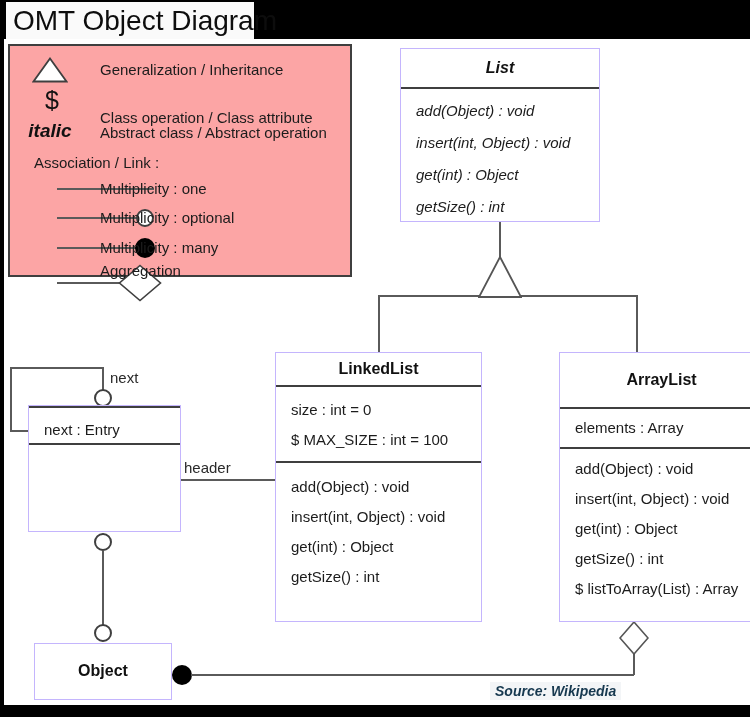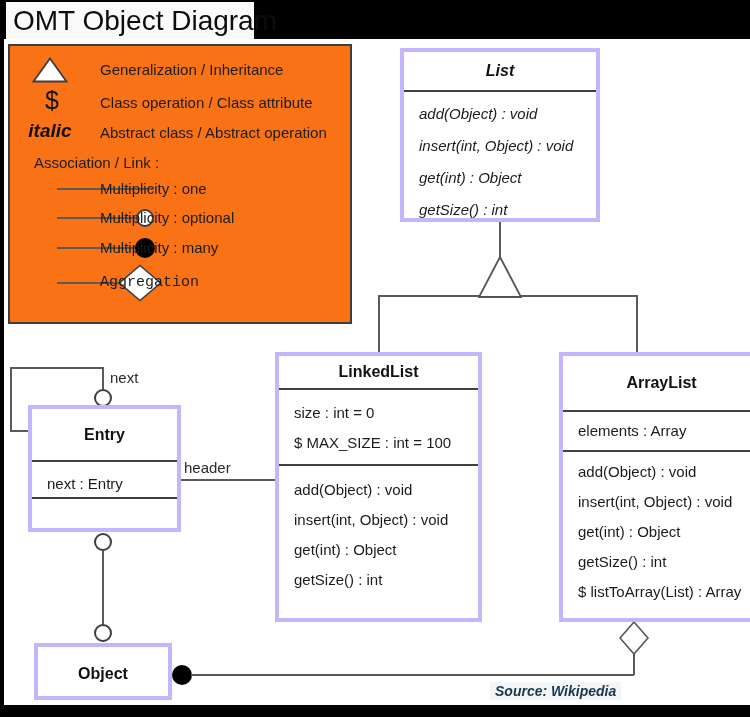--- a/index.html
+++ b/index.html
@@ -17,35 +17,35 @@
 
   .title-box {
     left:6px; top:2px; width:248px; height:37px;
     background:#fafafa; color:#0d0d0d;
     font-size:28px; line-height:37px; padding-left:7px;
     white-space:nowrap;
   }
 
   
   .legend {
-    left:8px; top:44px; width:344px; height:280px;
-    border:2px solid #3f3f3f; background:#f97316;
+    left:8px; top:44px; width:344px; height:233px;
+    border:2px solid #3f3f3f; background:#fca5a5;
   }
   .legend .lbl { position:absolute; left:90px; font-size:15px; line-height:26px; white-space:nowrap; color:#1c1c1c; }
   .legend .heading { position:absolute; left:24px; top:104px; font-size:15px; line-height:26px; color:#1c1c1c; }
   .legend .sym-dollar { position:absolute; left:28px; top:40px; width:28px; text-align:center; font-size:25px; line-height:28px; color:#111; }
   .legend .sym-italic { position:absolute; left:14px; top:72px; width:52px; text-align:center; font-size:19px; line-height:26px; font-style:italic; font-weight:bold; color:#111; }
 
   .hline { background:#5a5a5a; height:2px; }
   .vline { background:#5a5a5a; width:2px; }
   .circ-open { width:18px; height:18px; border:2px solid #3f3f3f; border-radius:50%; background:#fff; }
   .circ-filled { width:20px; height:20px; border-radius:50%; background:#000; }
 
   
-  .uml { position:absolute; border:4px solid #c4b5fd; background:#fff; }
+  .uml { position:absolute; border:1px solid #c4b5fd; background:#fff; }
   .uml .name {
     display:flex; align-items:center; justify-content:center;
     font-weight:bold; font-size:16px; color:#111;
   }
   .uml .sec { border-top:2px solid #3f3f3f; }
   .row { font-size:15px; line-height:30px; padding-left:15px; white-space:nowrap; color:#1c1c1c; }
   .it { font-style:italic; }
 
   .link-label { position:absolute; font-size:15px; color:#2a2a2a; white-space:nowrap; }
 
@@ -64,21 +64,21 @@
   <div class="abs title-box">OMT Object Diagram</div>
 
   <div class="abs legend">
 
     <svg class="abs" style="left:22px; top:11px;" width="36" height="26" viewBox="0 0 36 26">
       <polygon points="18,1.5 34.5,24.5 1.5,24.5" fill="#fff" stroke="#3f3f3f" stroke-width="1.8"></polygon>
     </svg>
     <div class="lbl" style="top:11px;">Generalization / Inheritance</div>
 
     <div class="sym-dollar">$</div>
-    <div class="lbl" style="top:44px;text-align:center;">Class operation / Class attribute</div>
+    <div class="lbl" style="top:59px;text-align:center;">Class operation / Class attribute</div>
 
     <div class="sym-italic">italic</div>
     <div class="lbl" style="top:74px;">Abstract class / Abstract operation</div>
 
     <div class="heading">Association / Link :</div>
 
     <div class="abs hline" style="left:47px; top:142px; width:97px;"></div>
     <div class="lbl" style="top:130px;">Multiplicity : one</div>
 
     <div class="abs hline" style="left:47px; top:171px; width:80px;"></div>
@@ -86,21 +86,21 @@
     <div class="lbl" style="top:159px;">Multiplicity : optional</div>
 
     <div class="abs hline" style="left:47px; top:201px; width:80px;"></div>
     <div class="abs circ-filled" style="left:125px; top:192px;"></div>
     <div class="lbl" style="top:189px;">Multiplicity : many</div>
 
     <div class="abs hline" style="left:47px; top:236px; width:65px;"></div>
     <svg class="abs" style="left:108px; top:218px;" width="44" height="38" viewBox="0 0 44 38">
       <polygon points="22,1.5 42.5,19 22,36.5 1.5,19" fill="#fff" stroke="#3f3f3f" stroke-width="1.6"></polygon>
     </svg>
-    <div class="lbl" style="top:224px;font-family:Liberation Mono, monospace;">Aggregation</div>
+    <div class="lbl" style="top:212px;">Aggregation</div>
   </div>
 
   <div class="abs vline" style="left:499px; top:222px; height:36px;"></div>
 
   <div class="abs hline" style="left:378px; top:295px; width:260px;"></div>
 
   <div class="abs vline" style="left:378px; top:295px; height:58px;"></div>
   <div class="abs vline" style="left:636px; top:295px; height:58px;"></div>
 
   <svg class="abs" style="left:478px; top:256px;" width="44" height="42" viewBox="0 0 44 42">
@@ -160,21 +160,20 @@
     <div class="sec" style="padding-top:5px;">
       <div class="row">add(Object) : void</div>
       <div class="row">insert(int, Object) : void</div>
       <div class="row">get(int) : Object</div>
       <div class="row">getSize() : int</div>
       <div class="row">$ listToArray(List) : Array</div>
     </div>
   </div>
 
   <div class="uml" style="left:28px; top:405px; width:153px; height:127px;">
-    <div class="name" style="height:51px;">Entry</div>
     <div class="sec" style="height:37px; padding-top:7px;">
       <div class="row">next : Entry</div>
     </div>
     <div class="sec" style="height:25px;"></div>
   </div>
 
   <div class="uml" style="left:34px; top:643px; width:138px; height:57px;">
     <div class="name" style="height:53px;">Object</div>
   </div>
 

